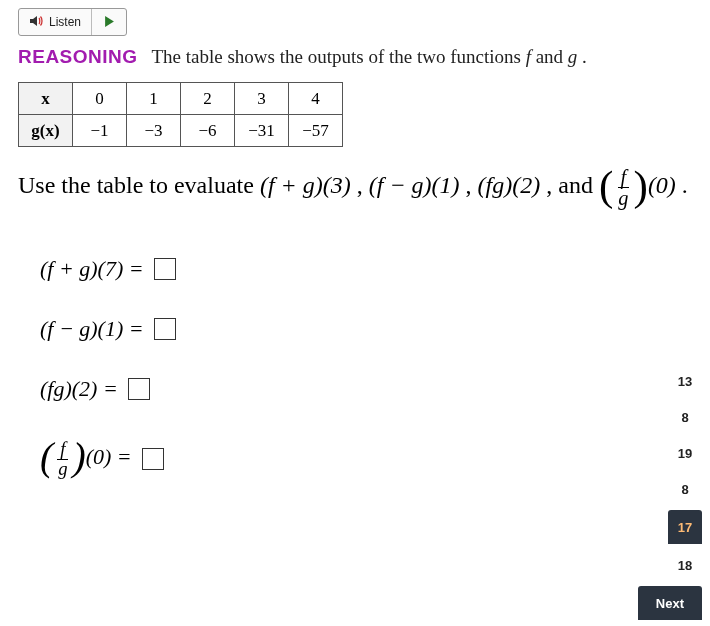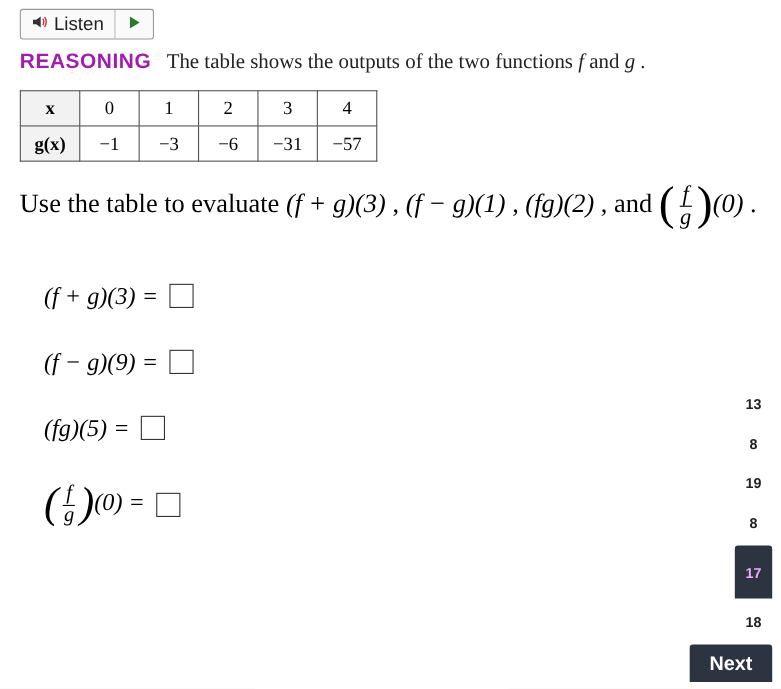--- a/index.html
+++ b/index.html
@@ -26,21 +26,21 @@
     height: 28px;
     align-items: stretch;
     margin-bottom: 10px;
   }
   .listen-btn {
     display: flex;
     align-items: center;
     gap: 6px;
     padding: 0 10px;
     font-family: Arial, sans-serif;
-    font-size: 17px;
+    font-size: 12px;
     color: #222;
     border-right: 1px solid #bbb;
     cursor: pointer;
   }
   .play-btn {
     display: flex;
     align-items: center;
     justify-content: center;
     width: 34px;
     cursor: pointer;
@@ -132,30 +132,30 @@
     display: flex;
     align-items: center;
     justify-content: center;
     font-size: 13px;
     font-weight: bold;
     color: #222;
     border-radius: 3px 3px 0 0;
   }
   .nav-dark {
     background: #2b3440;
-    color: #f0abfc;
-    height: 48px;
+    color: #fdba74;
+    height: 34px;
   }
   .nav-next {
     width: auto;
     padding: 0 18px;
     background: #2b3440;
     color: #fff;
     height: 34px;
-    font-size: 18px;
+    font-size: 13px;
     font-weight: bold;
     border-radius: 3px 3px 0 0;
     display: flex;
     align-items: center;
     justify-content: center;
     margin-left: 10px;
   }
 </style>
 </head>
 <body>
@@ -223,29 +223,29 @@
     <span> , and </span>
     <span class="bigparen">(</span><span class="frac">
         <span class="num">f</span>
         <span class="den">g</span>
       </span><span class="bigparen">)</span><span class="mi">(0)</span>
     <span> .</span>
   </div>
 
   <div class="answers">
     <div class="ans-row">
-      <span class="mi">(f + g)(3) =</span>
-      <span class="ans-box"></span>
-    </div>
-    <div class="ans-row">
-      <span class="mi">(f − g)(9) =</span>
-      <span class="ans-box"></span>
-    </div>
-    <div class="ans-row">
-      <span class="mi">(fg)(5) =</span>
+      <span class="mi">(f + g)(7) =</span>
+      <span class="ans-box"></span>
+    </div>
+    <div class="ans-row">
+      <span class="mi">(f − g)(1) =</span>
+      <span class="ans-box"></span>
+    </div>
+    <div class="ans-row">
+      <span class="mi">(fg)(2) =</span>
       <span class="ans-box"></span>
     </div>
     <div class="ans-row">
       <span class="mi">
         <span class="bigparen">(</span><span class="frac">
             <span class="num">f</span>
             <span class="den">g</span>
           </span><span class="bigparen">)</span><span>(0) =</span>
       </span>
       <span class="ans-box"></span>

